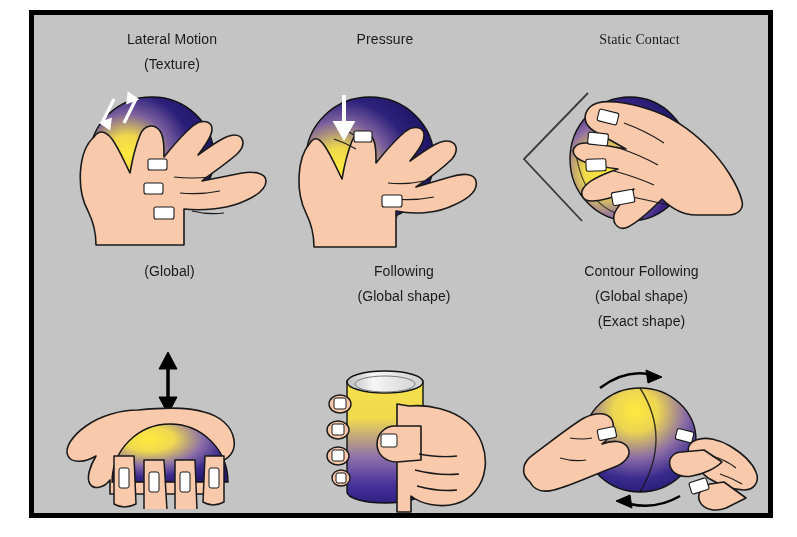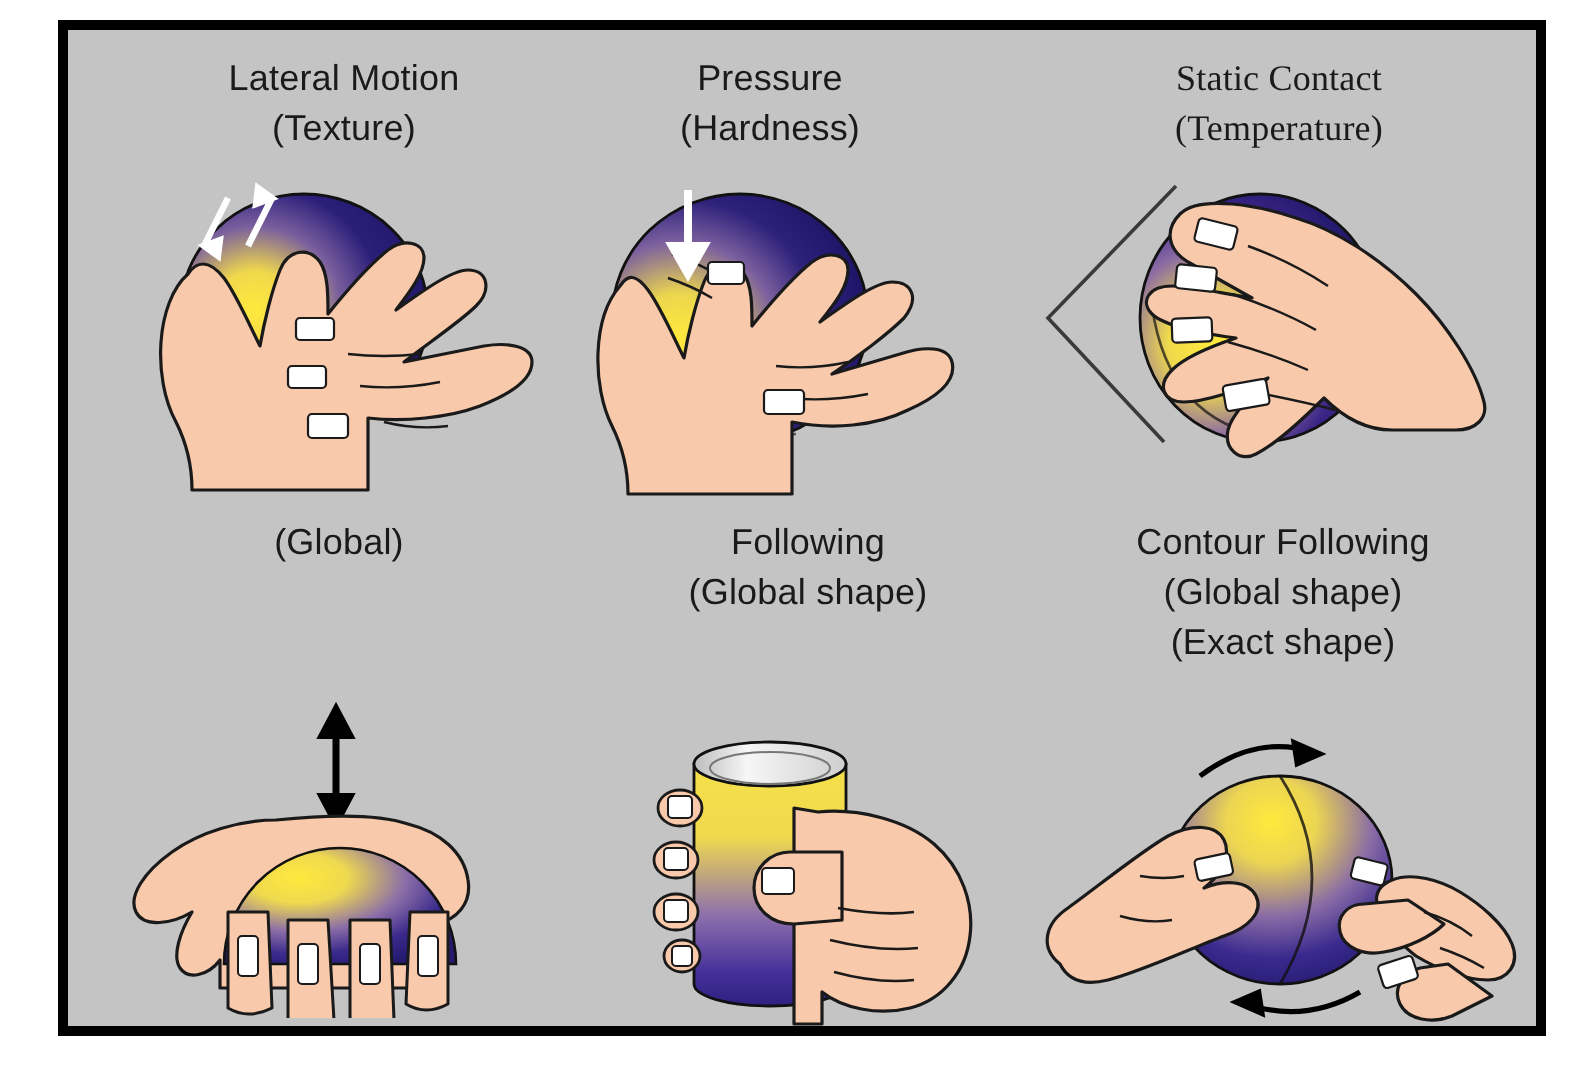--- a/index.html
+++ b/index.html
@@ -26,21 +26,21 @@
   }
 
   .cell {
     position: absolute;
     box-sizing: border-box;
   }
 
   .caption {
     text-align: center;
     color: #1a1a1a;
-    font-size: 18px;
+    font-size: 14px;
     line-height: 25px;
     letter-spacing: 0.1px;
     white-space: nowrap;
     user-select: none;
   }
   .caption .sub { display: block; }
 
   .art {
     position: absolute;
     left: 0;
@@ -112,21 +112,20 @@
           <path d="M72 38 L84 14"></path>
           <path d="M84 14 l-8 3 l1 -8 z"></path>
         </g>
       </svg>
     </div>
   </div>
 
   <div class="cell c2">
     <div class="caption">
       <span>Pressure</span>
-      <span class="sub">(Hardness)</span>
     </div>
     <div class="artbox r1">
       <svg class="art" viewBox="0 0 230 165" preserveAspectRatio="xMidYMid meet">
         <defs>
           <radialGradient id="sph2" cx="26%" cy="58%" r="74%">
             <stop offset="0%" stop-color="#ffe93d"></stop>
             <stop offset="24%" stop-color="#ecd64e"></stop>
             <stop offset="52%" stop-color="#7d619f"></stop>
             <stop offset="76%" stop-color="#2d217b"></stop>
             <stop offset="100%" stop-color="#201668"></stop>
@@ -159,21 +158,20 @@
           <path d="M74 10 L74 40"></path>
           <path d="M74 52 l-8 -14 l16 0 z"></path>
         </g>
       </svg>
     </div>
   </div>
 
   <div class="cell c3">
     <div class="caption">
       <span>Static Contact</span>
-      <span class="sub">(Temperature)</span>
     </div>
     <div class="artbox r1">
       <svg class="art" viewBox="0 0 255 165" preserveAspectRatio="xMidYMid meet">
         <defs>
           <radialGradient id="sph3" cx="30%" cy="60%" r="70%">
             <stop offset="0%" stop-color="#ffe93d"></stop>
             <stop offset="26%" stop-color="#f0da4b"></stop>
             <stop offset="54%" stop-color="#8b6ba4"></stop>
             <stop offset="78%" stop-color="#3a2486"></stop>
             <stop offset="100%" stop-color="#241a6e"></stop>

